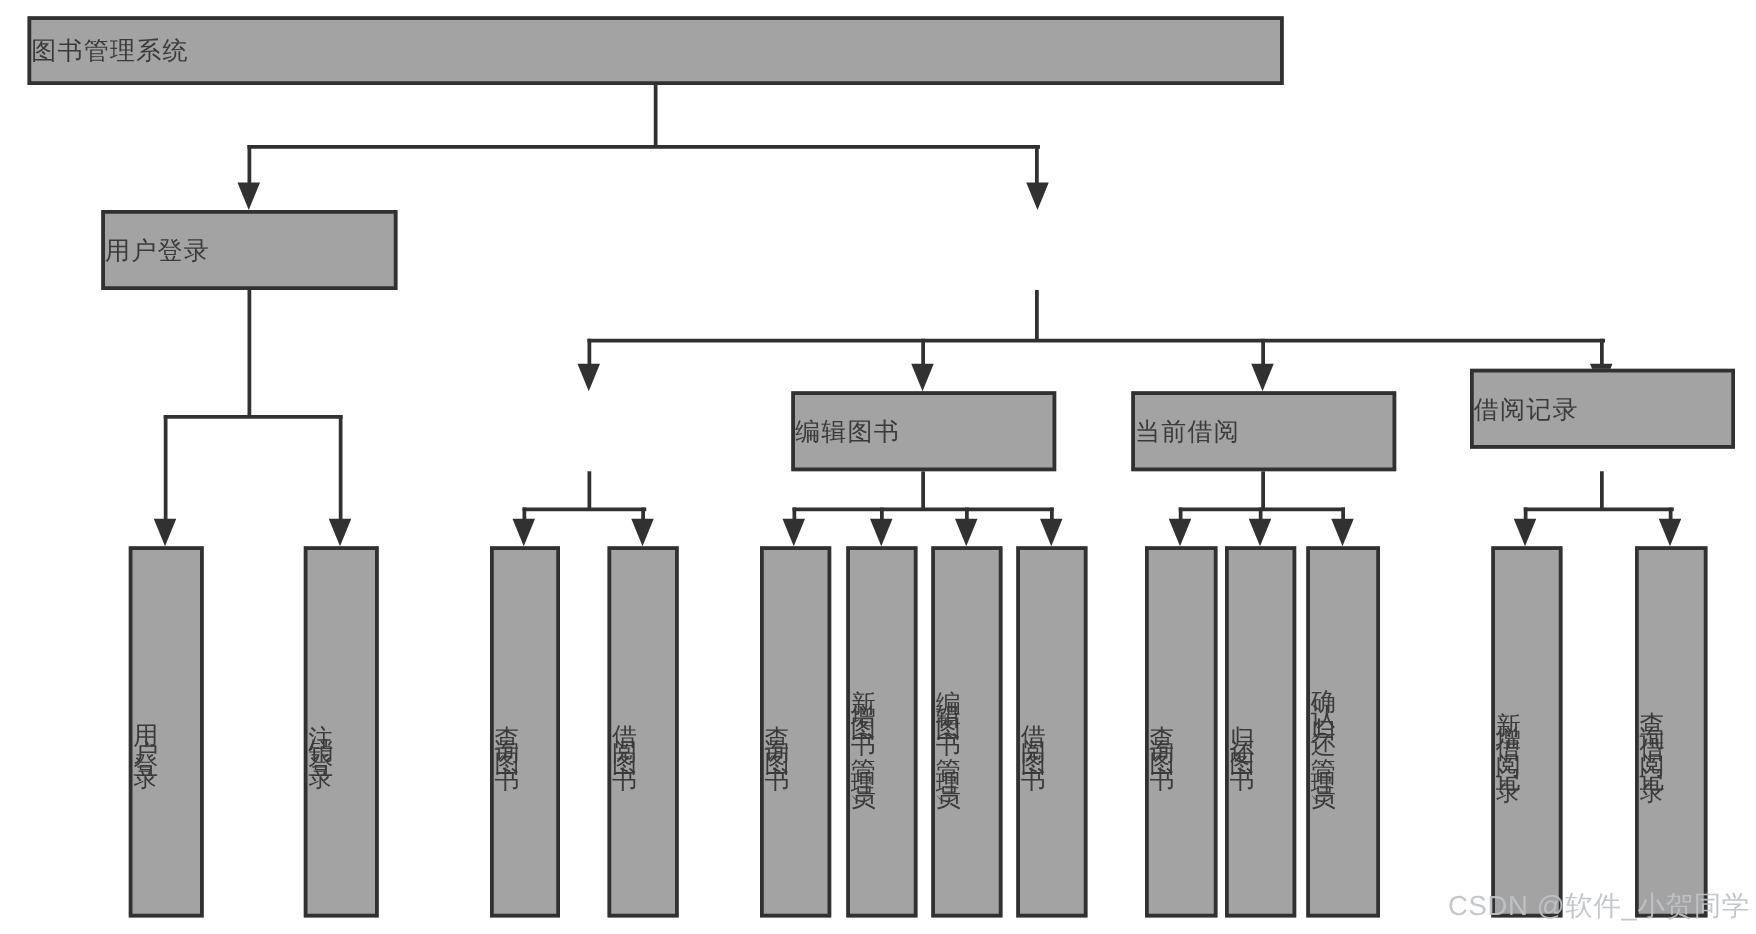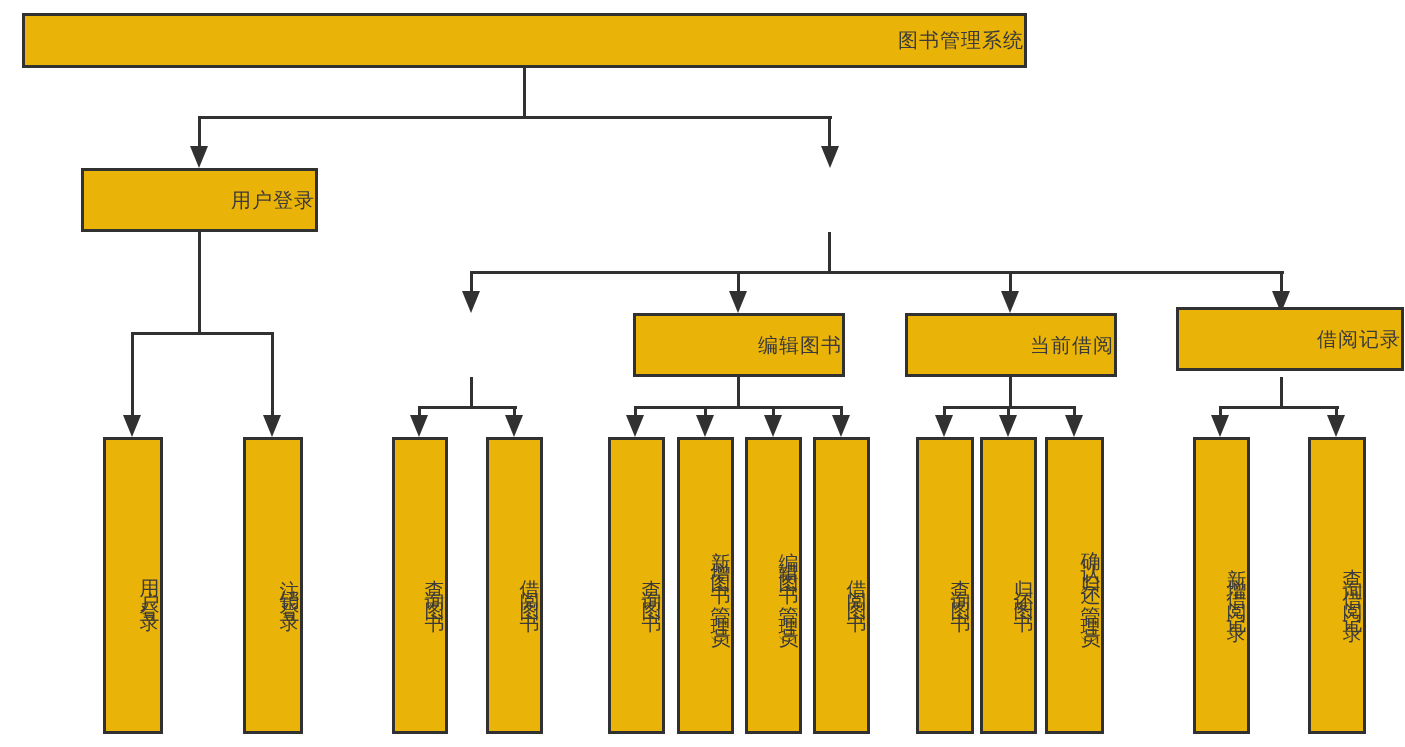--- a/index.html
+++ b/index.html
@@ -1,22 +1,22 @@
 <!DOCTYPE html>
 <html><head>
 <meta charset="utf-8">
 <style>
   html,body{margin:0;padding:0;background:#ffffff;}
   #canvas{
     position:relative;width:1405px;height:747px;background:#ffffff;
     font-family:"Liberation Sans","DejaVu Sans",sans-serif;overflow:hidden;
   }
   .box{
-    position:absolute;background:#eab308;border:3px solid #313131;
-    box-sizing:border-box;display:flex;align-items:center;justify-content:flex-end;
+    position:absolute;background:#a3a3a3;border:3px solid #313131;
+    box-sizing:border-box;display:flex;align-items:center;justify-content:flex-start;
     z-index:2;
   }
   .hlabel{font-size:20px;color:#3a3a3a;letter-spacing:1px;white-space:nowrap;}
   .vlabel{
     writing-mode:vertical-rl;text-orientation:mixed;
     font-size:20px;line-height:1;letter-spacing:11px;color:#3a3a3a;
   }
   .vl{position:absolute;width:3px;background:#313131;z-index:1;}
   .hl{position:absolute;height:3px;background:#313131;z-index:1;}
   .arrow{
@@ -41,21 +41,21 @@
   <div class="box" style="left:81px;top:168px;width:237px;height:64px">
     <span class="hlabel">用户登录</span>
   </div>
 
   <div class="box" style="left:633px;top:313px;width:212px;height:64px">
     <span class="hlabel">编辑图书</span>
   </div>
   <div class="box" style="left:905px;top:313px;width:212px;height:64px">
     <span class="hlabel">当前借阅</span>
   </div>
-  <div class="box" style="left:1176px;top:307px;width:228px;height:64px">
+  <div class="box" style="left:1176px;top:295px;width:212px;height:64px">
     <span class="hlabel">借阅记录</span>
   </div>
 
   <div class="box" style="left:103px;top:437px;width:60px;height:297px">
     <span class="vlabel">用户登录</span>
   </div>
   <div class="box" style="left:243px;top:437px;width:60px;height:297px">
     <span class="vlabel">注销登录</span>
   </div>
   <div class="box" style="left:392px;top:437px;width:56px;height:297px">
@@ -144,14 +144,15 @@
   <div class="vl" style="left:1073px;top:406px;height:14px"></div>
   <div class="arrow" style="left:1065px;top:415px"></div>
 
   <div class="vl" style="left:1280px;top:377px;height:31px"></div>
   <div class="hl" style="left:1219px;top:406px;width:120px"></div>
   <div class="vl" style="left:1219px;top:406px;height:14px"></div>
   <div class="arrow" style="left:1211px;top:415px"></div>
   <div class="vl" style="left:1335px;top:406px;height:14px"></div>
   <div class="arrow" style="left:1327px;top:415px"></div>
 
+  <div class="watermark">CSDN @软件_小贺同学</div>
 
 </div>
 
 </body></html>

